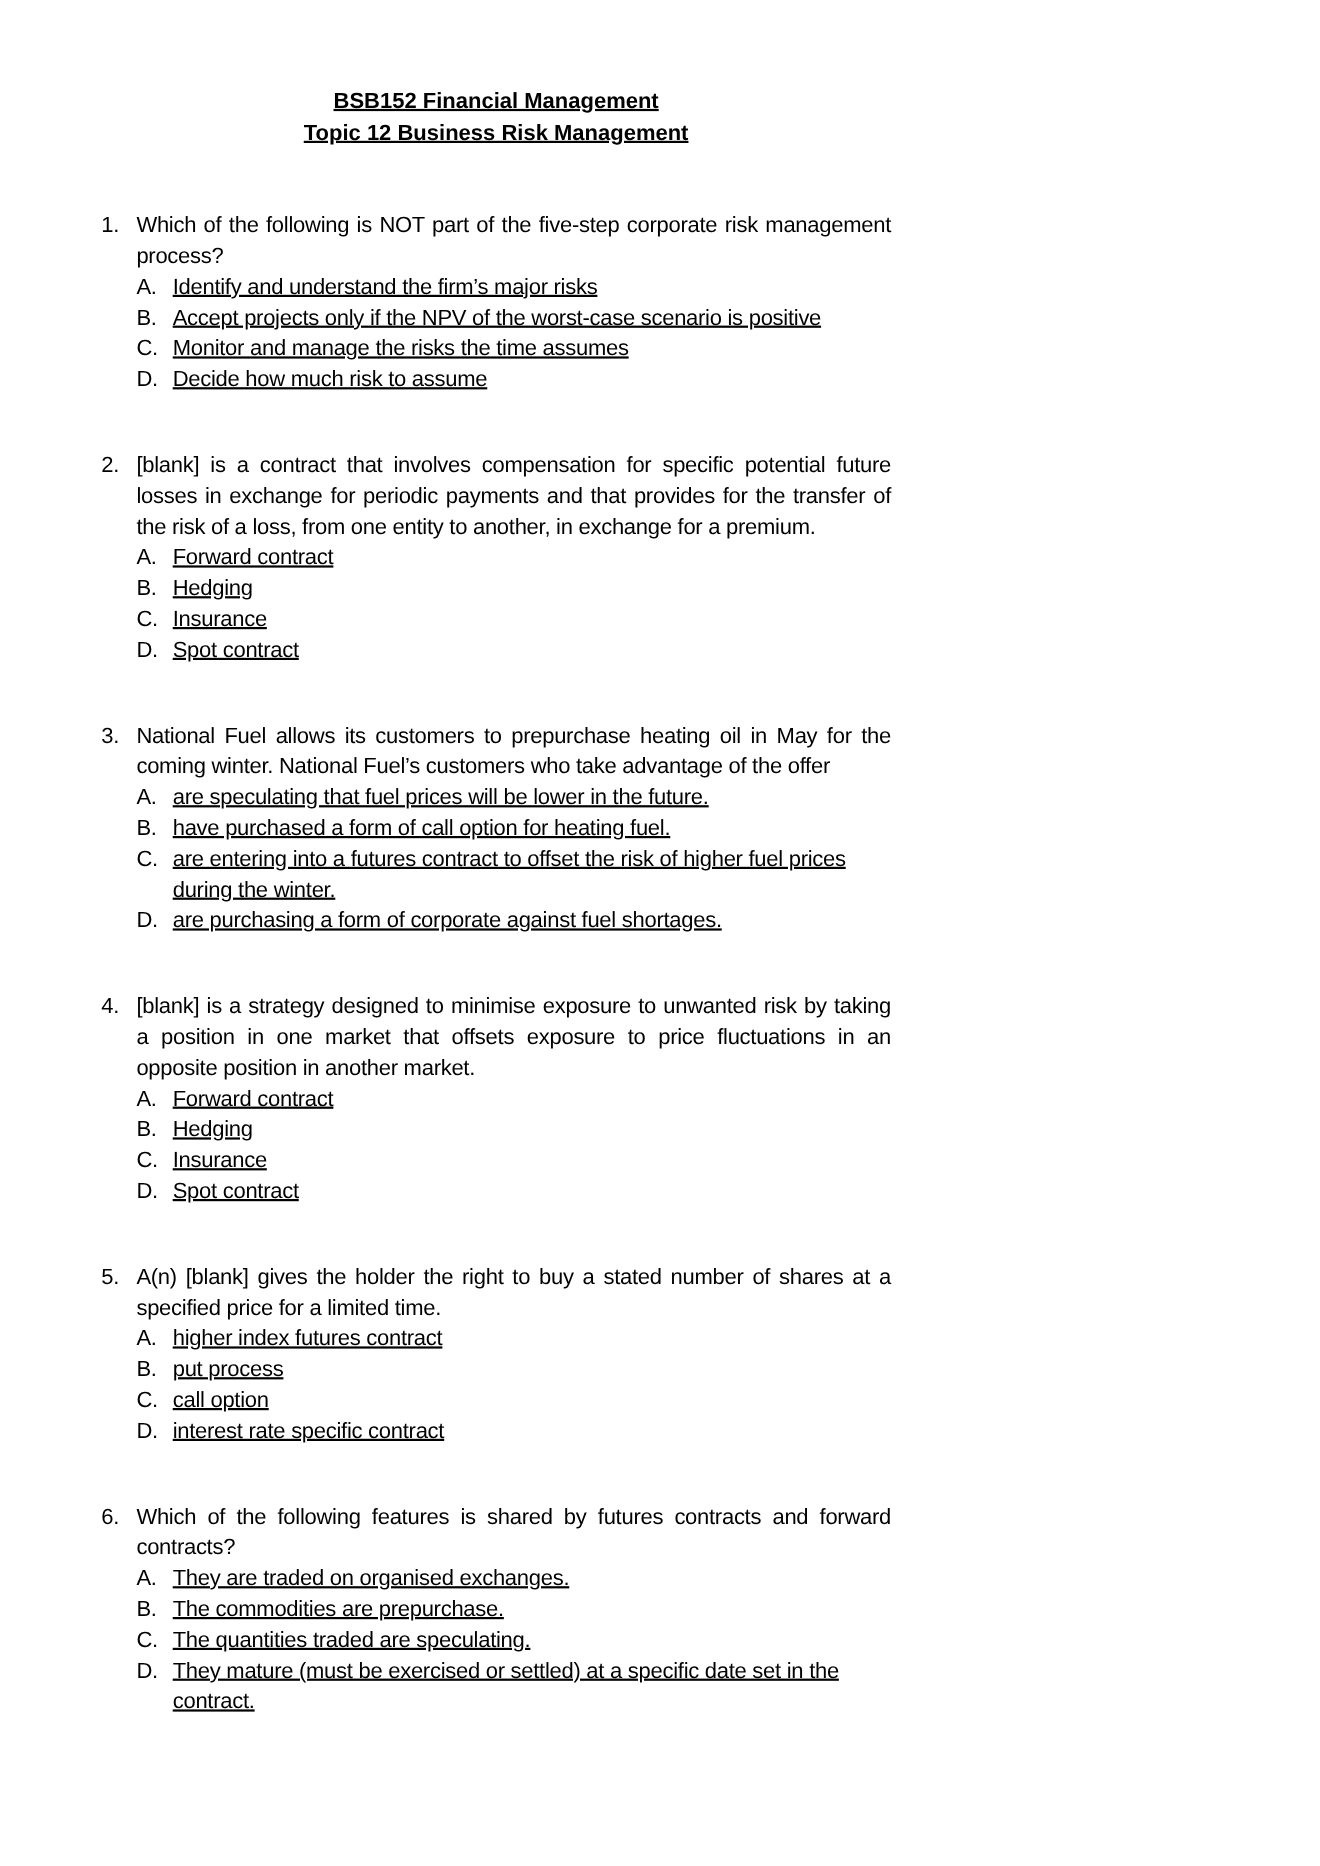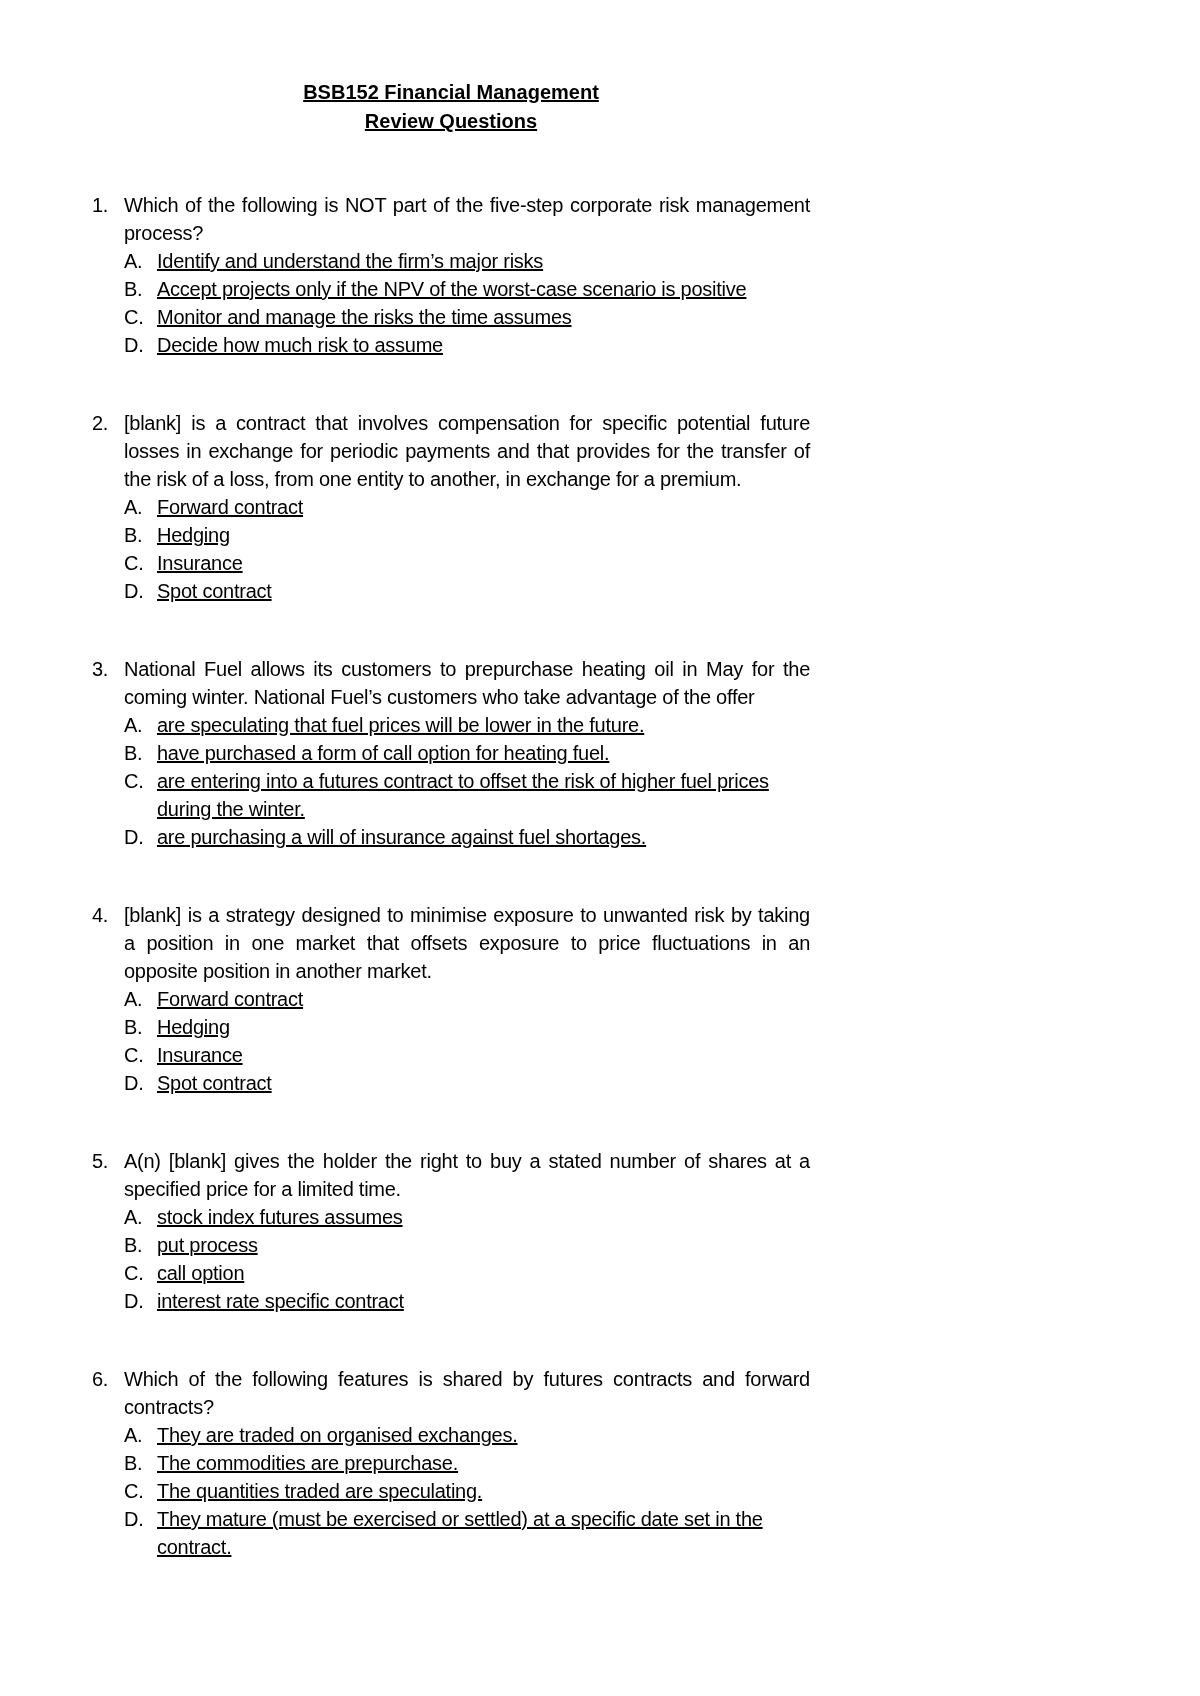--- a/index.html
+++ b/index.html
@@ -43,21 +43,21 @@
   .otext { flex: 1; text-decoration: underline; }
 </style>
 </head>
 <body>
 
 <div class="page">
   <div class="content">
 
     <div class="doc-title">
       <div class="tline">BSB152 Financial Management</div>
-      <div class="tline">Review Questions</div>
+      <div class="tline">Topic 12 Business Risk Management</div>
     </div>
 
     <div class="questions">
         <div class="q">
           <div class="qrow">
             <span class="qnum">1.</span>
             <span class="qtext">Which of the following is NOT part of the five-step corporate risk management process?</span>
           </div>
           <div class="opts">
             <div class="opt">
@@ -115,21 +115,21 @@
             <div class="opt">
               <span class="oletter">B.</span>
               <span class="otext">have purchased a form of call option for heating fuel.</span>
             </div>
             <div class="opt">
               <span class="oletter">C.</span>
               <span class="otext">are entering into a futures contract to offset the risk of higher fuel prices during the winter.</span>
             </div>
             <div class="opt">
               <span class="oletter">D.</span>
-              <span class="otext">are purchasing a will of insurance against fuel shortages.</span>
+              <span class="otext">are purchasing a form of corporate against fuel shortages.</span>
             </div>
           </div>
         </div>
         <div class="q">
           <div class="qrow">
             <span class="qnum">4.</span>
             <span class="qtext">[blank] is a strategy designed to minimise exposure to unwanted risk by taking a position in one market that offsets exposure to price fluctuations in an opposite position in another market.</span>
           </div>
           <div class="opts">
             <div class="opt">
@@ -151,21 +151,21 @@
           </div>
         </div>
         <div class="q">
           <div class="qrow">
             <span class="qnum">5.</span>
             <span class="qtext">A(n) [blank] gives the holder the right to buy a stated number of shares at a specified price for a limited time.</span>
           </div>
           <div class="opts">
             <div class="opt">
               <span class="oletter">A.</span>
-              <span class="otext">stock index futures assumes</span>
+              <span class="otext">higher index futures contract</span>
             </div>
             <div class="opt">
               <span class="oletter">B.</span>
               <span class="otext">put process</span>
             </div>
             <div class="opt">
               <span class="oletter">C.</span>
               <span class="otext">call option</span>
             </div>
             <div class="opt">

